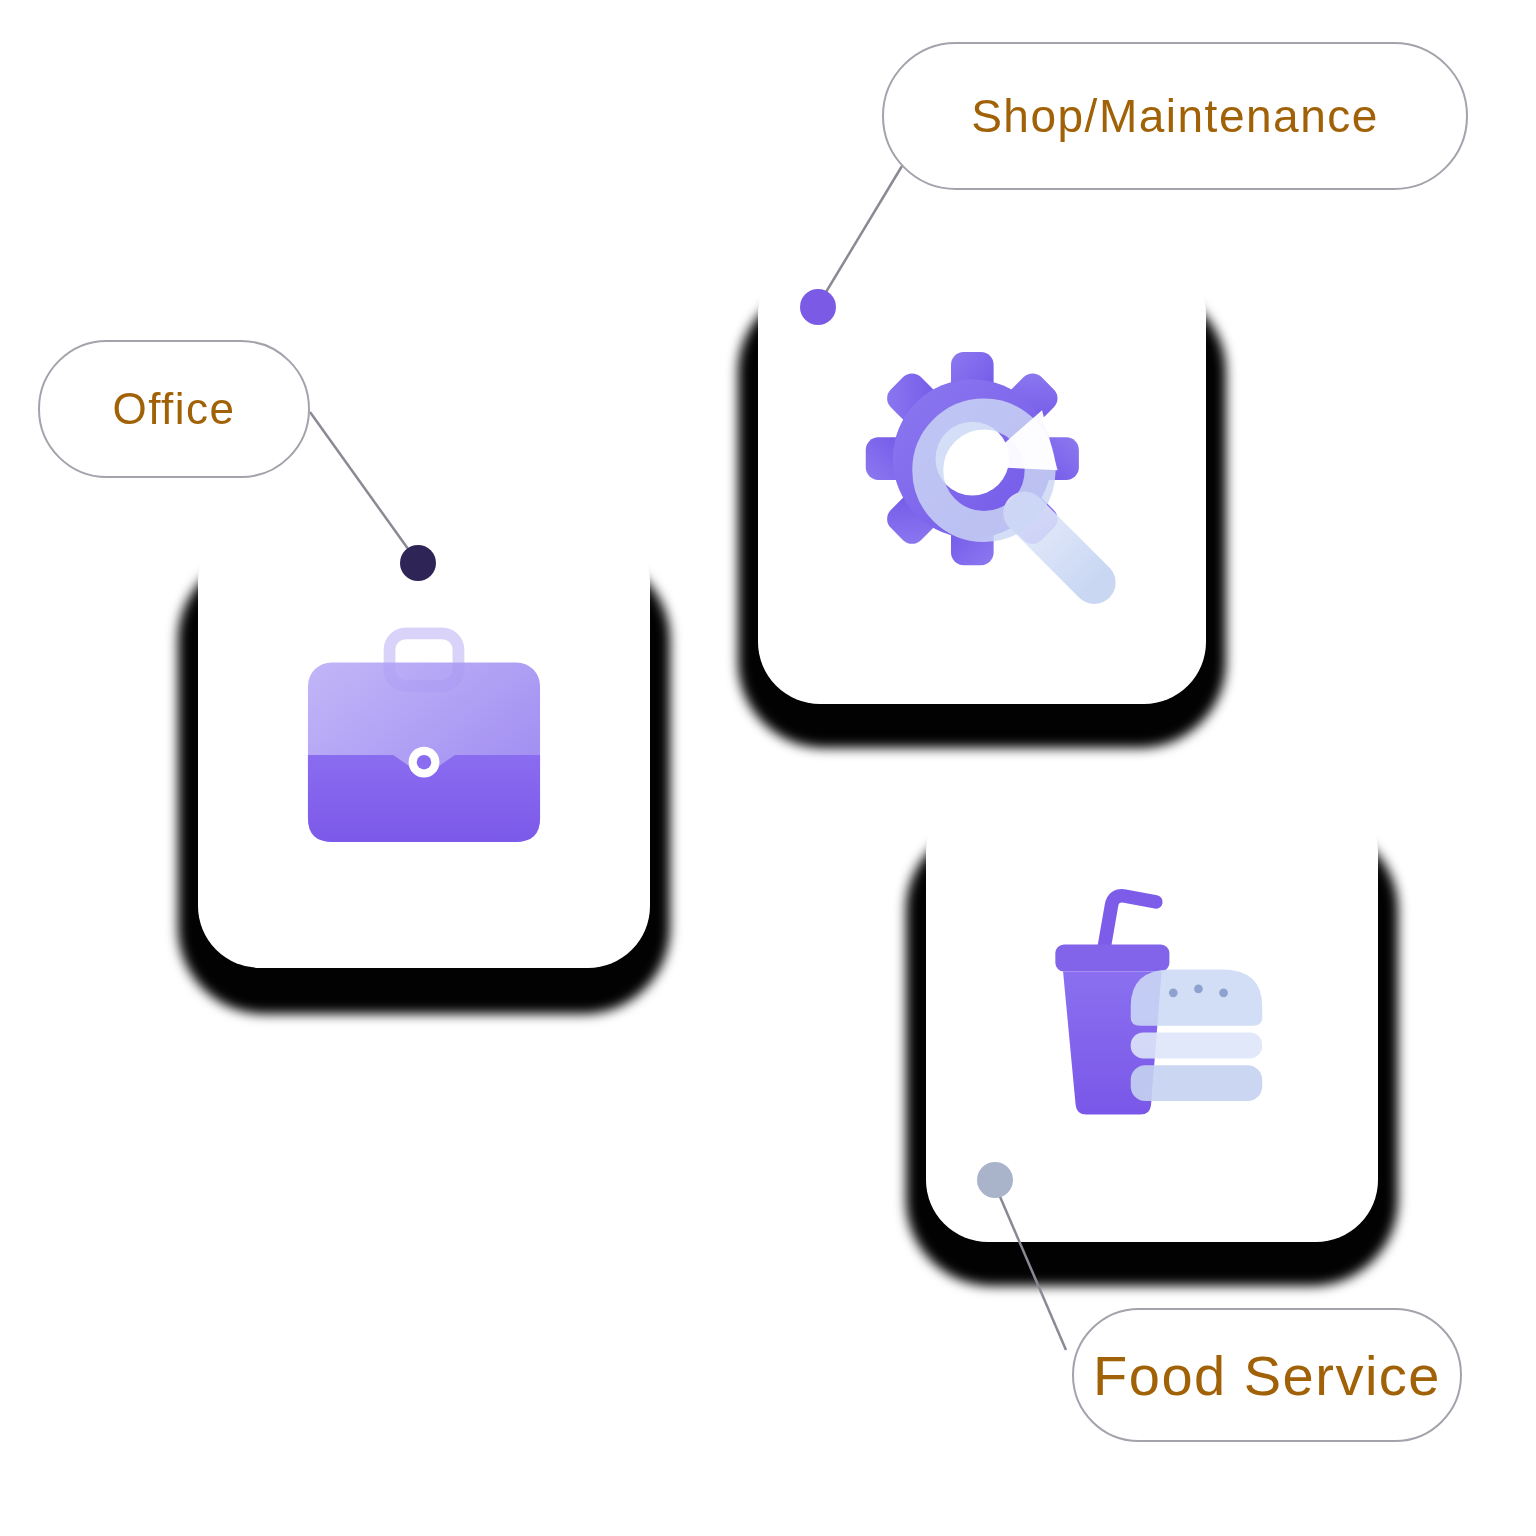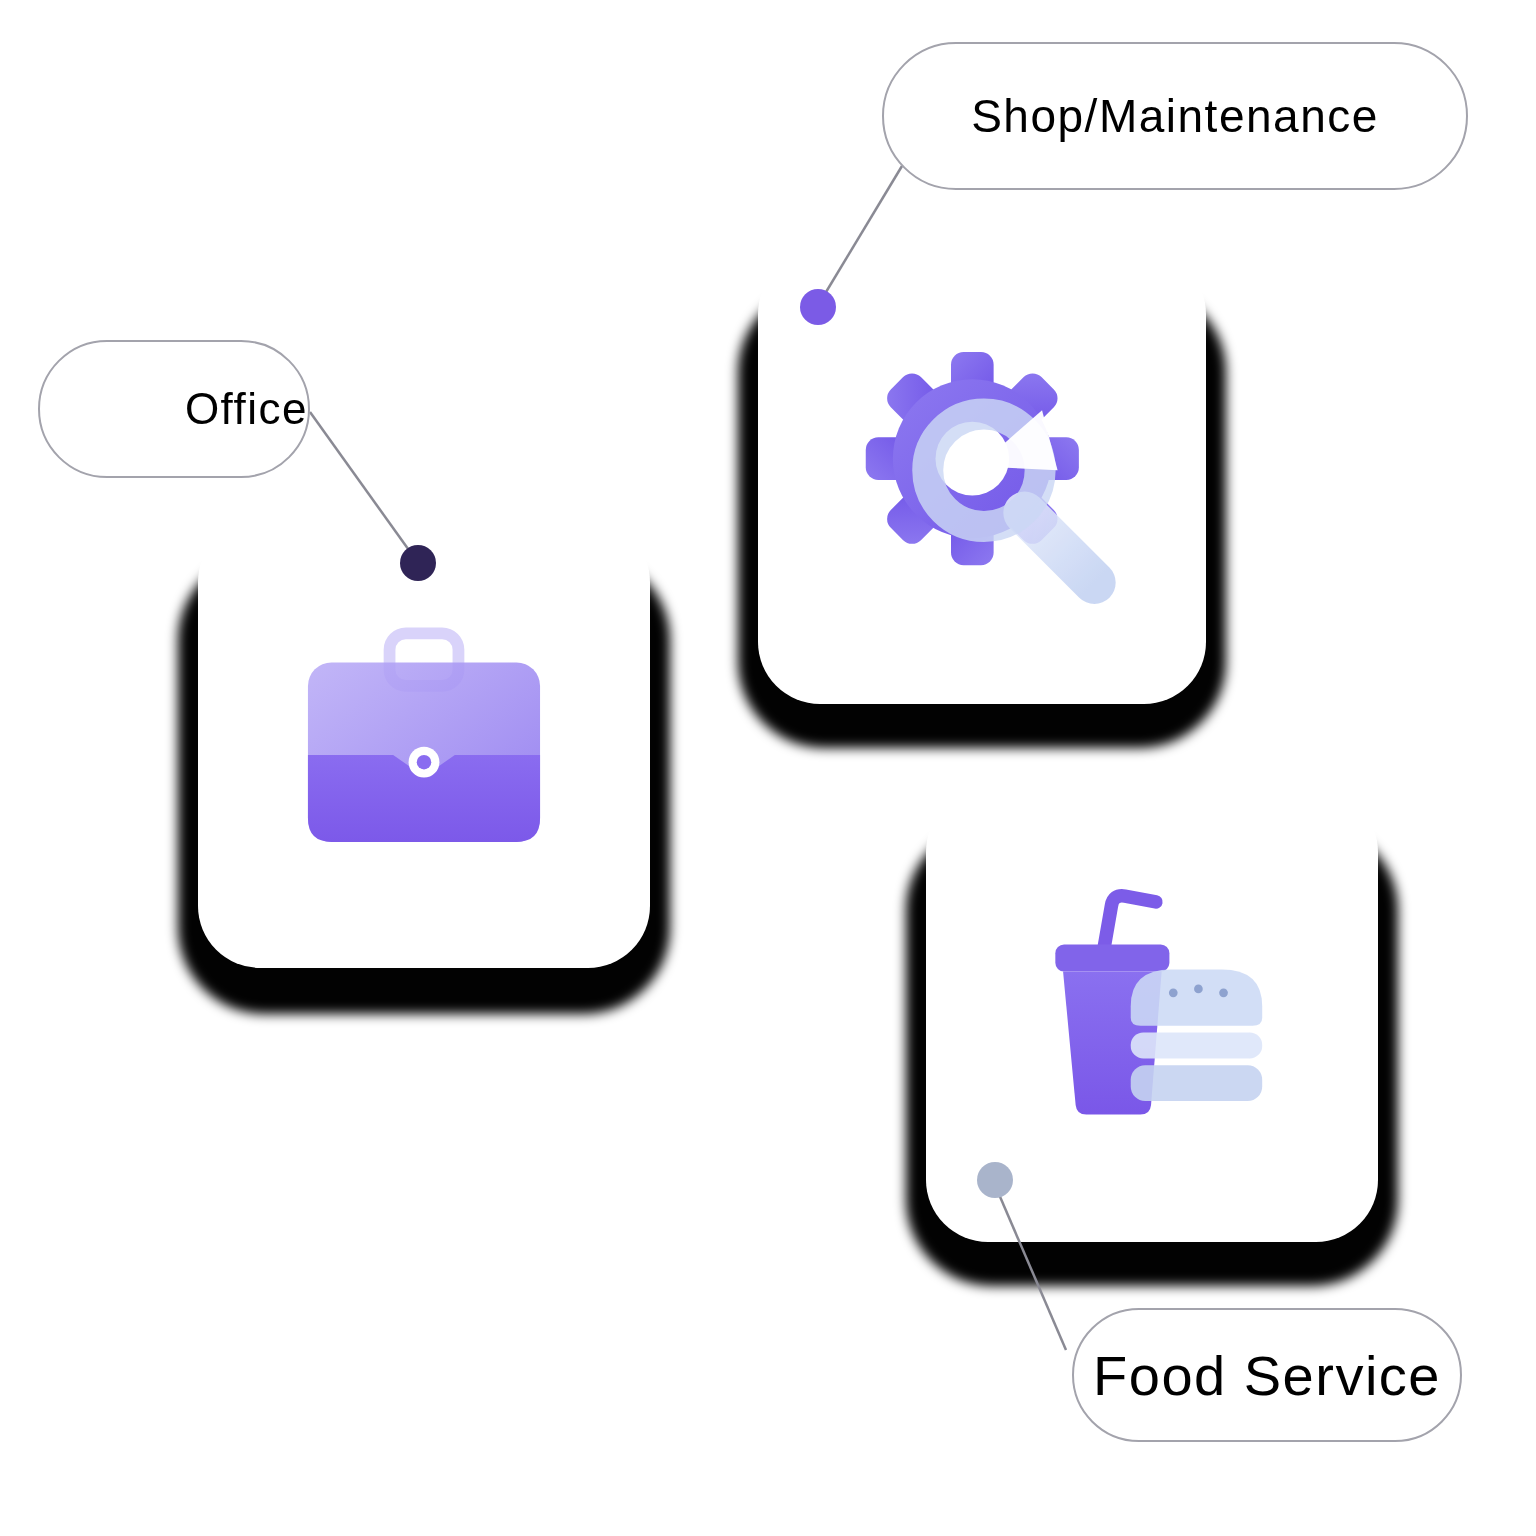--- a/index.html
+++ b/index.html
@@ -75,28 +75,28 @@
     border: 2.5px solid #a3a3ac;
     border-radius: 999px;
     background: #ffffff;
     display: flex;
     align-items: center;
     justify-content: center;
     z-index: 6;
     box-sizing: border-box;
   }
   .pill-text {
-    color: #000000;
+    color: #a16207;
     font-weight: 500;
     letter-spacing: 1.5px;
     white-space: nowrap;
   }
   .pill-shop   { left: 882px;  top: 42px;   width: 586px; height: 148px; }
   .pill-shop .pill-text { font-size: 46px; }
-  .pill-office { left: 38px;   top: 340px;  width: 272px; height: 138px; justify-content: flex-end; }
+  .pill-office { left: 38px;   top: 340px;  width: 272px; height: 138px; }
   .pill-office .pill-text { font-size: 44px; }
   .pill-food   { left: 1072px; top: 1308px; width: 390px; height: 134px; }
   .pill-food .pill-text { font-size: 56px; }
 </style>
 </head>
 <body>
 
 <div class="canvas">
 
   <div class="shadow shadow-shop"></div>

